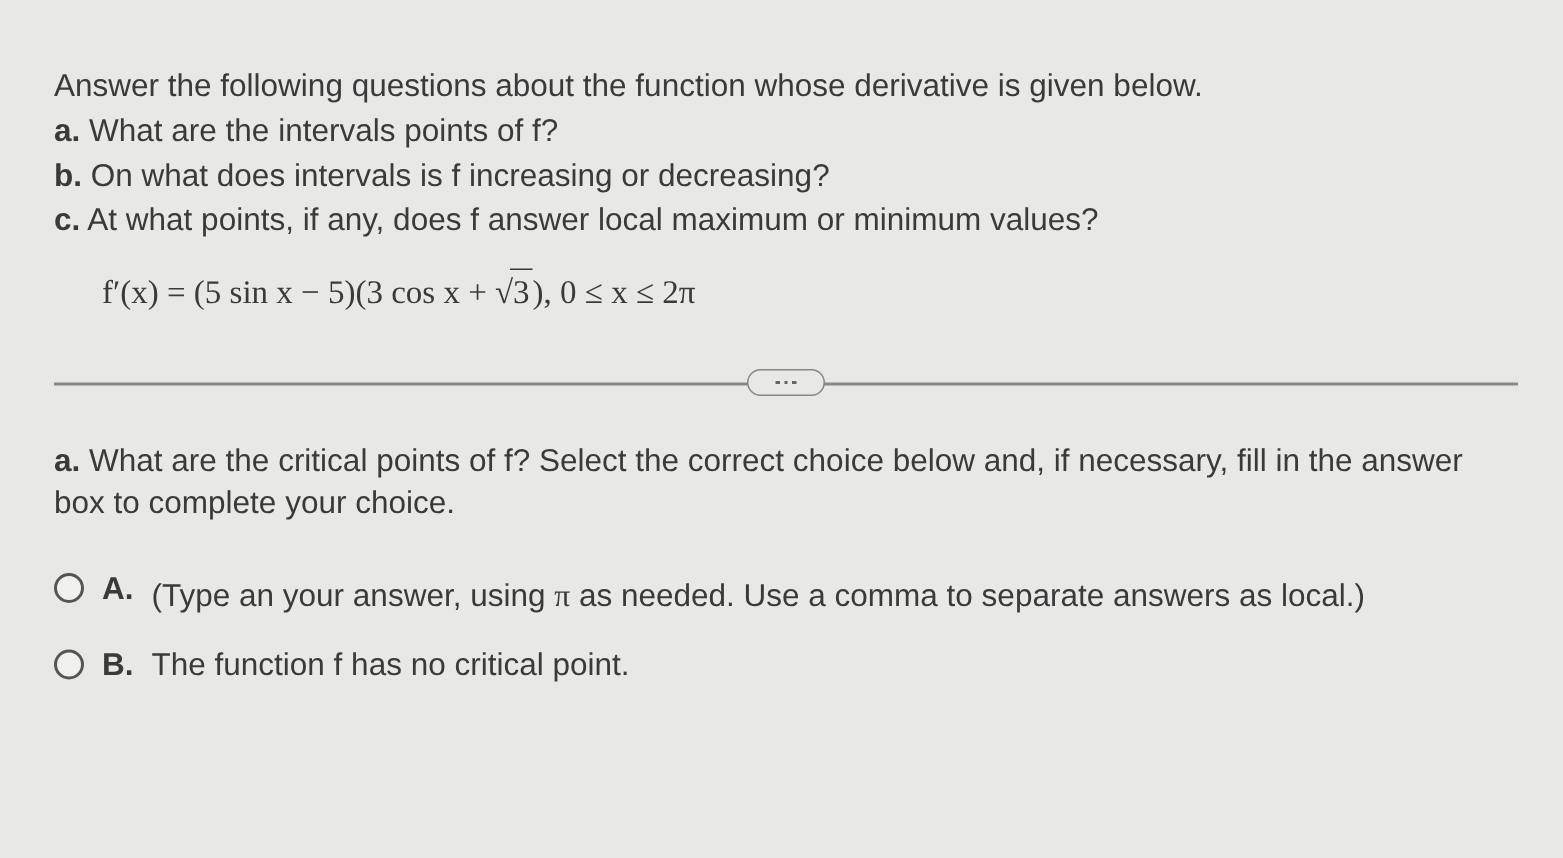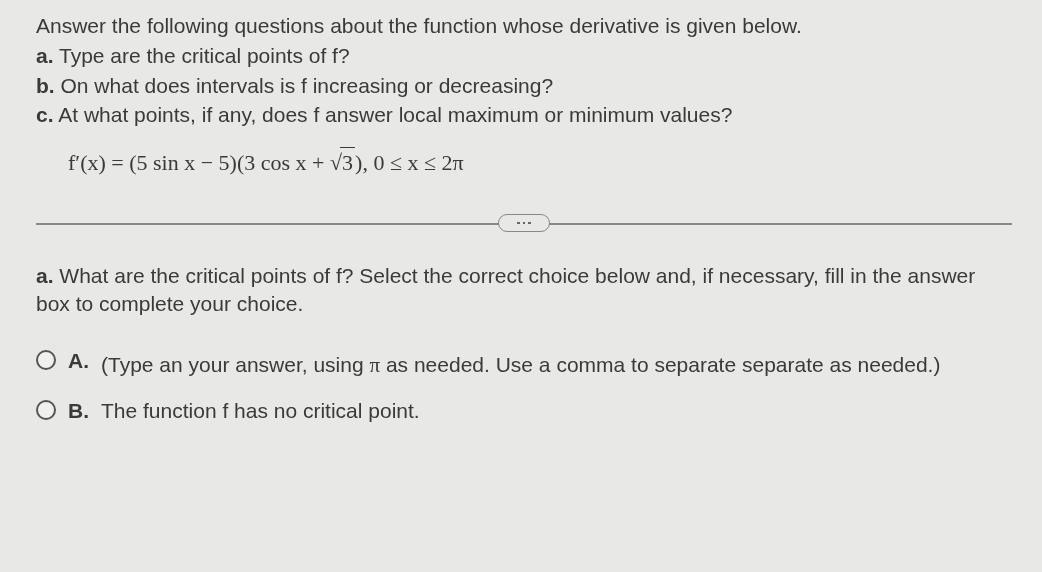--- a/index.html
+++ b/index.html
@@ -13,20 +13,21 @@
       background: #e8e8e6;
       font-family: Arial, Helvetica, sans-serif;
       color: #3a3a3a;
       padding: 12px 30px 12px 36px;
       font-size: 21px;
       line-height: 1.35;
       position: relative;
     }
     .intro {
       margin-bottom: 2px;
+      margin-top: 32px;
     }
     .q-item {
       margin-bottom: 1px;
     }
     .q-label {
       font-weight: bold;
     }
     .formula {
       margin-top: 18px;
       margin-left: 32px;
@@ -128,21 +129,21 @@
       font-family: 'Times New Roman', Times, serif;
     }
   </style>
 </head>
 <body>
 
 <div class="intro">Answer the following questions about the function whose derivative is given below.</div>
 
 <div class="q-item">
   <span class="q-label">a.</span>
-  <span>Type are the critical points of f?</span>
+  <span>What are the intervals points of f?</span>
 </div>
 
 <div class="q-item">
   <span class="q-label">b.</span>
   <span>On what does intervals is f increasing or decreasing?</span>
 </div>
 
 <div class="q-item">
   <span class="q-label">c.</span>
   <span>At what points, if any, does f answer local maximum or minimum values?</span>
@@ -164,21 +165,21 @@
 <div class="section-a">
   <span class="q-label">a.</span>
   <span>What are the critical points of f? Select the correct choice below and, if necessary, fill in the answer box to complete your choice.</span>
 </div>
 
 <div class="choice">
   <div class="radio"></div>
   <div class="choice-label">A.</div>
   <div class="choice-body">
     <div class="hint">
-      <span>(Type an your answer, using </span><span class="pi">π</span><span> as needed. Use a comma to separate separate as needed.)</span>
+      <span>(Type an your answer, using </span><span class="pi">π</span><span> as needed. Use a comma to separate answers as local.)</span>
     </div>
   </div>
 </div>
 
 <div class="choice">
   <div class="radio"></div>
   <div class="choice-label">B.</div>
   <div class="choice-body">
     <span>The function f has no critical point.</span>
   </div>

